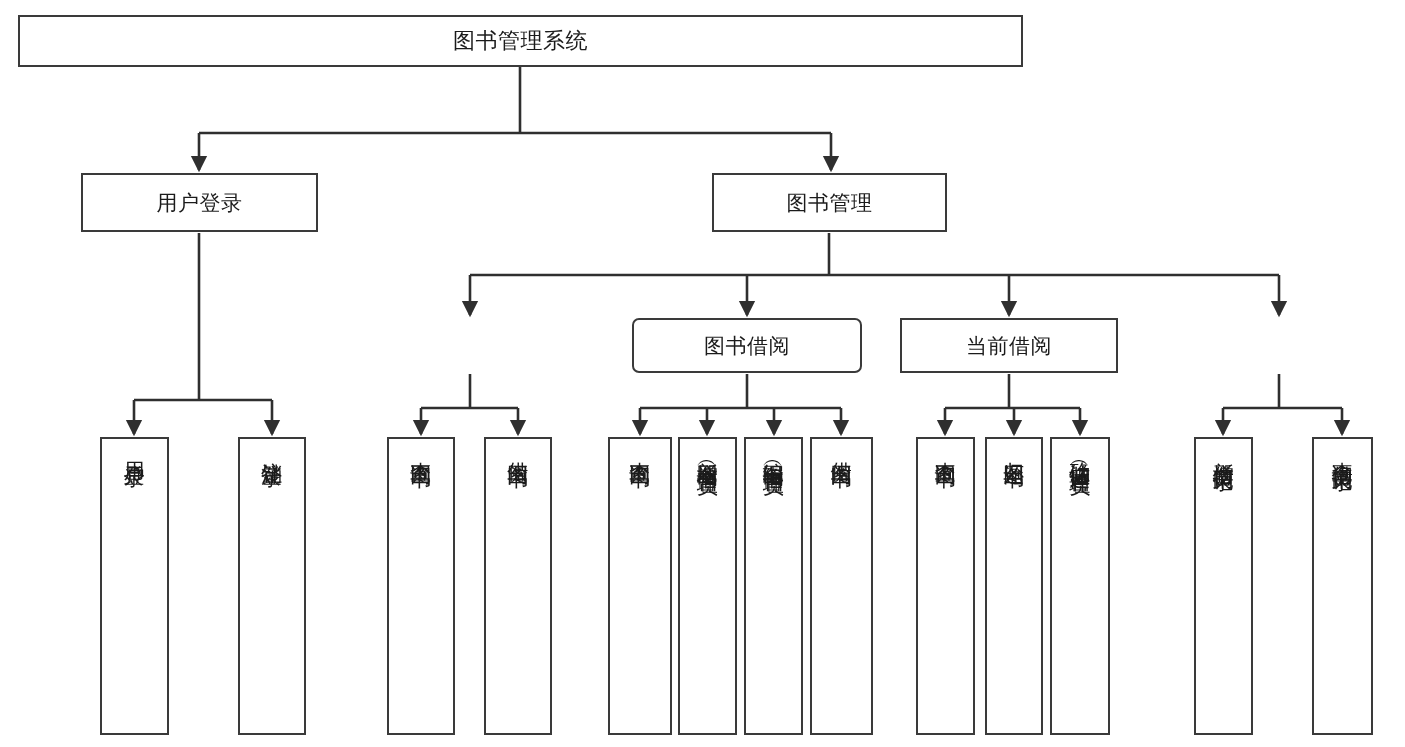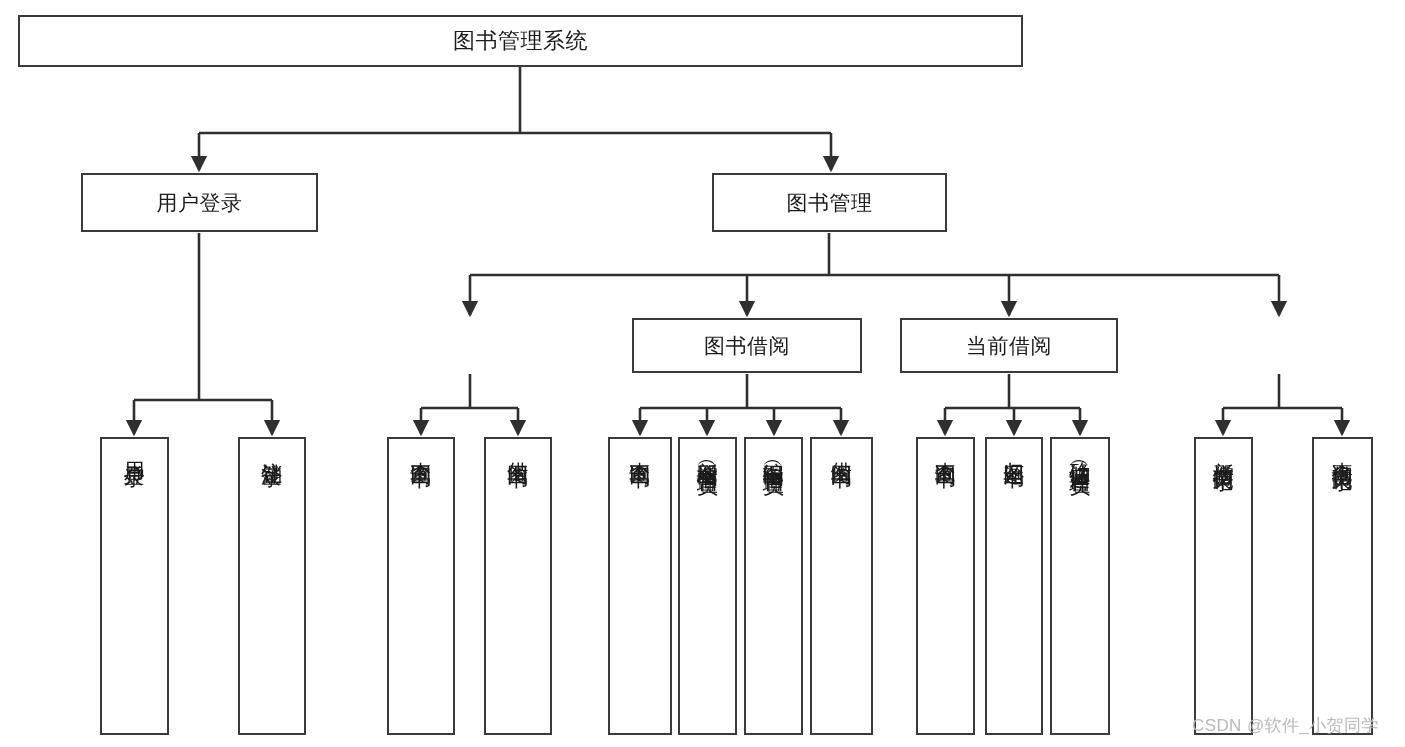--- a/index.html
+++ b/index.html
@@ -127,21 +127,21 @@
     <span class="label">图书管理系统</span>
   </div>
 
   <div class="node" style="left:81px; top:173px; width:237px; height:59px;">
     <span class="label">用户登录</span>
   </div>
   <div class="node" style="left:712px; top:173px; width:235px; height:59px;">
     <span class="label">图书管理</span>
   </div>
 
-  <div class="node" style="left:632px; top:318px; width:230px; height:55px;">
+  <div class="node" style="left:632px; top:318px; width:230px; height:55px;border-radius:7px;">
     <span class="label">图书借阅</span>
   </div>
   <div class="node" style="left:900px; top:318px; width:218px; height:55px;">
     <span class="label">当前借阅</span>
   </div>
 
   <div class="node vertical" style="left:100px; top:437px; width:69px; height:298px;">
     <span class="label">用户登录</span>
   </div>
   <div class="node vertical" style="left:238px; top:437px; width:68px; height:298px;">
@@ -174,15 +174,14 @@
   <div class="node vertical" style="left:1050px; top:437px; width:60px; height:298px;">
     <span class="label">确认归还（管理员）</span>
   </div>
   <div class="node vertical" style="left:1194px; top:437px; width:59px; height:298px;">
     <span class="label">新增借阅记录</span>
   </div>
   <div class="node vertical" style="left:1312px; top:437px; width:61px; height:298px;">
     <span class="label">查询借阅记录</span>
   </div>
 
-  <div class="watermark" style="left:1192px; top:714px;">CSDN @软件_小贺同学</div>
 
 </div>
 
 </body></html>

